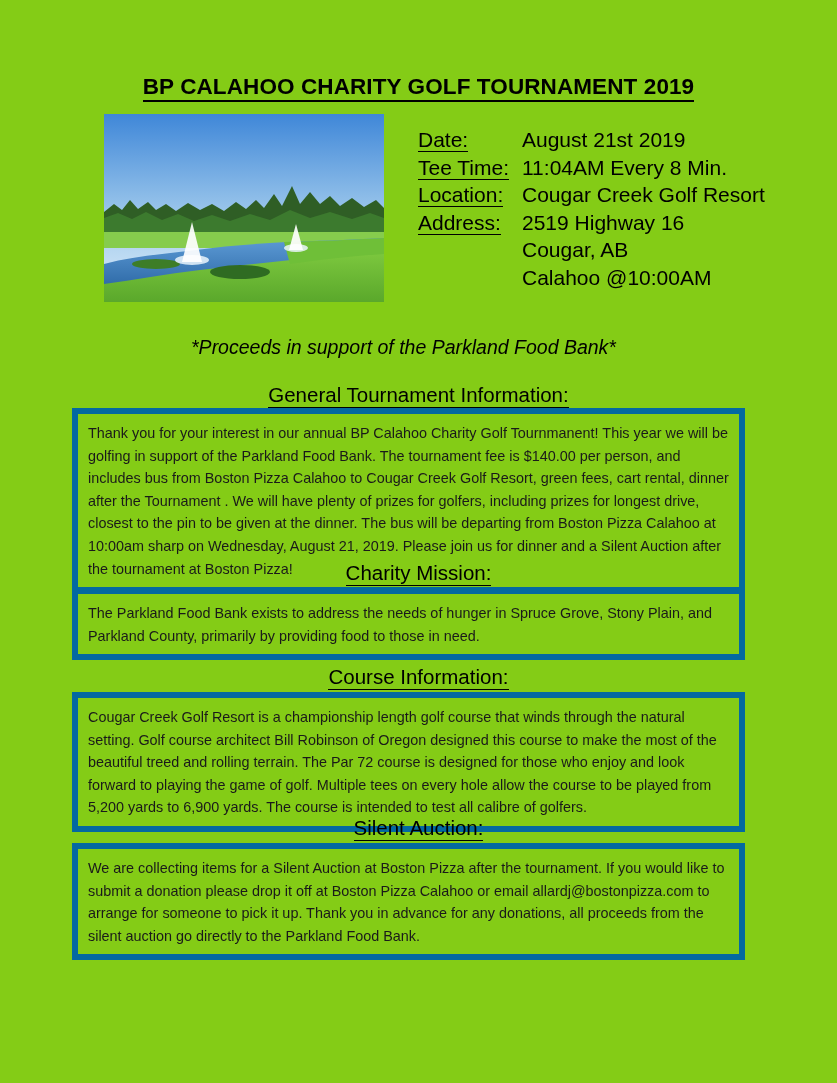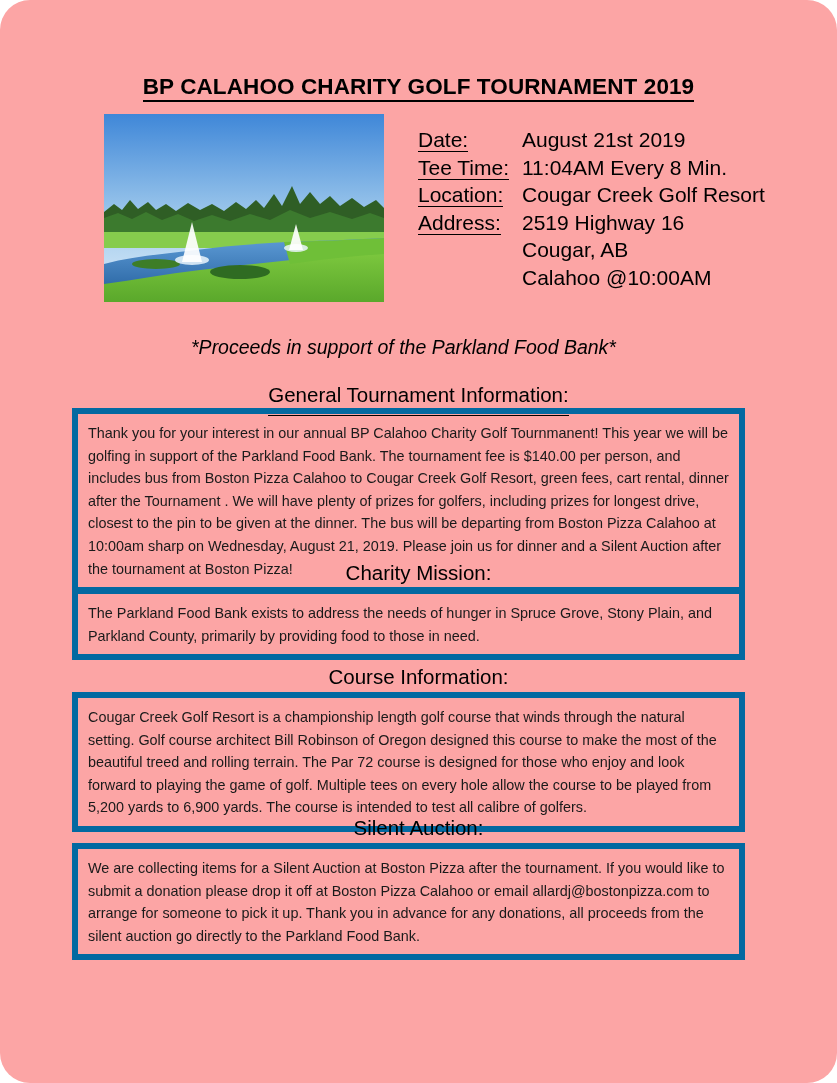--- a/index.html
+++ b/index.html
@@ -13,23 +13,22 @@
     font-family: "Liberation Sans", sans-serif;
     color: #000000;
     position: relative;
     overflow: hidden;
   }
 
   .page {
     width: 837px;
     height: 1083px;
     position: relative;
-    background: #fca5a5;
+    background: #84cc16;
     box-sizing: border-box;
-    border-radius: 30px;
   }
 
   
   .doc-title {
     position: absolute;
     top: 74px;
     left: 0;
     width: 837px;
     text-align: center;
     font-size: 22.5px;
@@ -98,21 +97,21 @@
   
   .section-heading {
     position: absolute;
     left: 0;
     width: 837px;
     text-align: center;
     font-size: 20.5px;
   }
   .section-heading span {
     border-bottom: 1.6px solid #000;
-    padding-bottom: 9px;
+    padding-bottom: 1px;
   }
 
   
   .textbox {
     position: absolute;
     left: 72px;
     width: 673px;
     box-sizing: border-box;
     border: 6px solid #0369a1;
     padding: 8px 10px 7px 10px;

